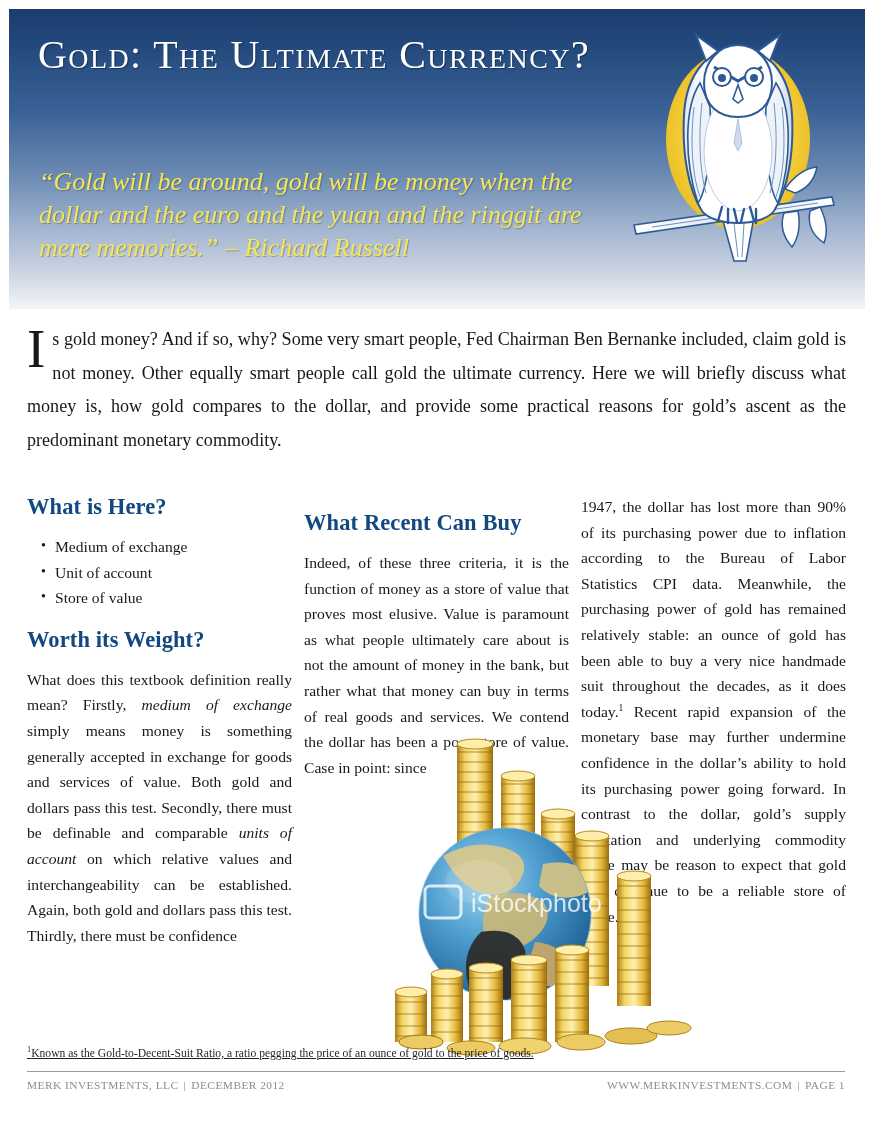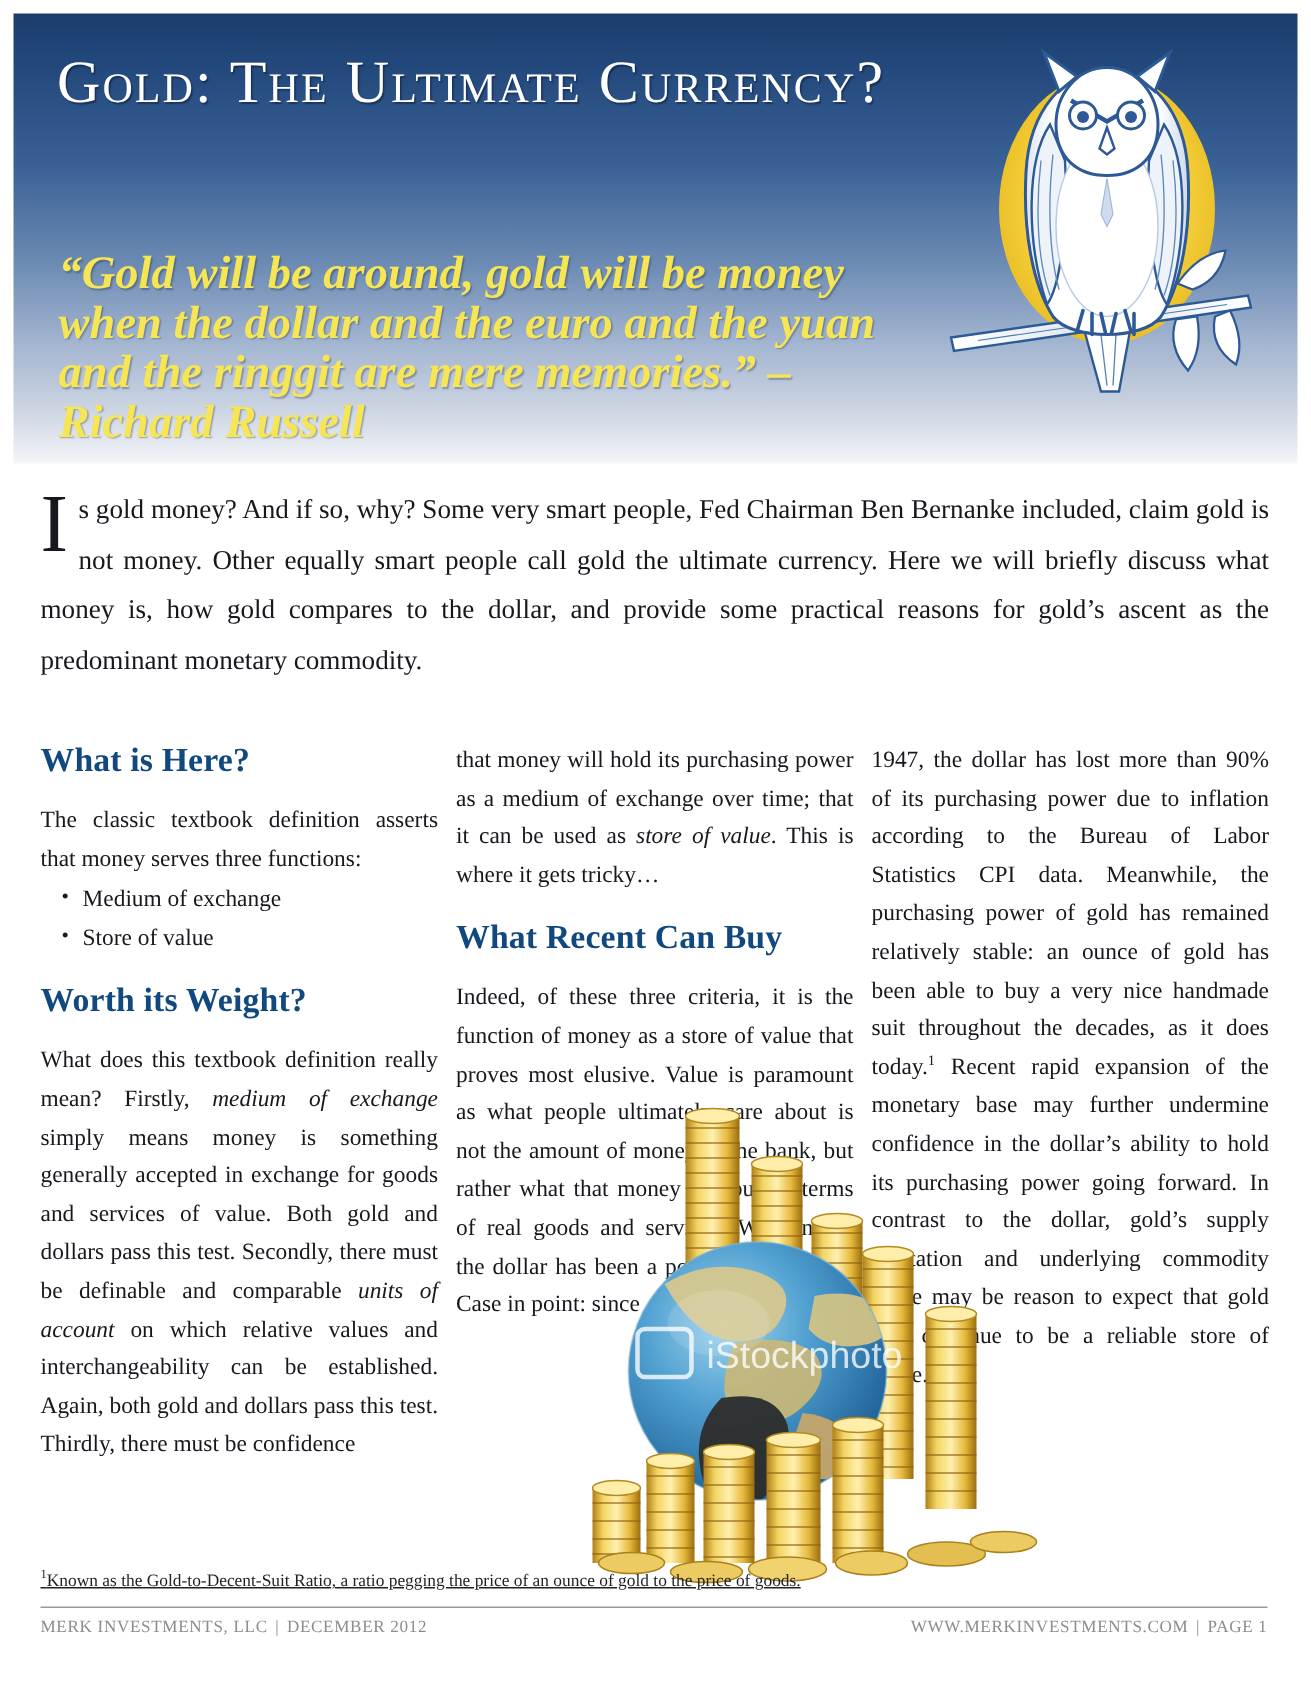--- a/index.html
+++ b/index.html
@@ -58,22 +58,22 @@
   }
 
   .doc-quote {
     position: absolute;
     left: 30px;
     top: 156px;
     width: 560px;
     color: #f7e653;
     font-family: "Liberation Serif", serif;
     font-style: italic;
-    font-weight: bold;
-    font-size: 31px;
+    font-weight: normal;
+    font-size: 26px;
     line-height: 33px;
     text-shadow: 1px 1px 1px rgba(25,40,75,0.35);
   }
 
   .doc-byline {
     position: absolute;
     left: 32px;
     top: 268px;
     width: 600px;
     color: #13151b;
@@ -318,31 +318,30 @@
   </div>
 
   <div class="intro">
     <span class="dropcap">I</span><span>s gold money? And if so, why? Some very smart people, Fed Chairman Ben Bernanke included, claim gold is not money. Other equally smart people call gold the ultimate currency. Here we will briefly discuss what money is, how gold compares to the dollar, and provide some practical reasons for gold’s ascent as the predominant monetary commodity.</span>
   </div>
 
   <div class="columns">
 
     <div class="col col-1">
       <h2 class="sec-head">What is Here?</h2>
-      <p>The classic textbook definition asserts that money serves three functions:</p>
       <ul class="bullets">
         <li>Medium of exchange</li>
+        <li>Unit of account</li>
         <li>Store of value</li>
       </ul>
       <h2 class="sec-head tight">Worth its Weight?</h2>
       <p><span>What does this textbook definition really mean? Firstly, </span><span class="italic">medium of exchange</span><span> simply means money is something generally accepted in exchange for goods and services of value. Both gold and dollars pass this test. Secondly, there must be definable and comparable </span><span class="italic">units of account</span><span> on which relative values and interchangeability can be established. Again, both gold and dollars pass this test. Thirdly, there must be confidence</span></p>
     </div>
 
     <div class="col col-2">
-      <p><span>that money will hold its purchasing power as a medium of exchange over time; that it can be used as </span><span class="italic">store of value</span><span>. This is where it gets tricky…</span></p>
       <h2 class="sec-head tight">What Recent Can Buy</h2>
       <p><span class="wrap-right"></span><span>Indeed, of these three criteria, it is the function of money as a store of value that proves most elusive. Value is paramount as what people ultimately care about is not the amount of money in the bank, but rather what that money can buy in terms of real goods and services. We contend the dollar has been a poor store of value. Case in point: since</span></p>
     </div>
 
     <div class="col col-3">
       <p><span>1947, the dollar has lost more than 90% of its purchasing power due to inflation according to the Bureau of Labor Statistics CPI data. Meanwhile, the purchasing power of gold has remained relatively stable: an ounce of gold has been able to buy a very nice handmade suit throughout the decades, as it does today.</span><sup class="fn">1</sup><span>  Recent rapid expansion of the monetary base may further undermine confidence in the dollar’s ability to hold its purchasing power going forward. In contrast to the dollar, gold’s supply limitation and underlying commodity value may be reason to expect that gold will continue to be a reliable store of value.</span></p>
     </div>
   </div>
 
   <div class="coin-image">

